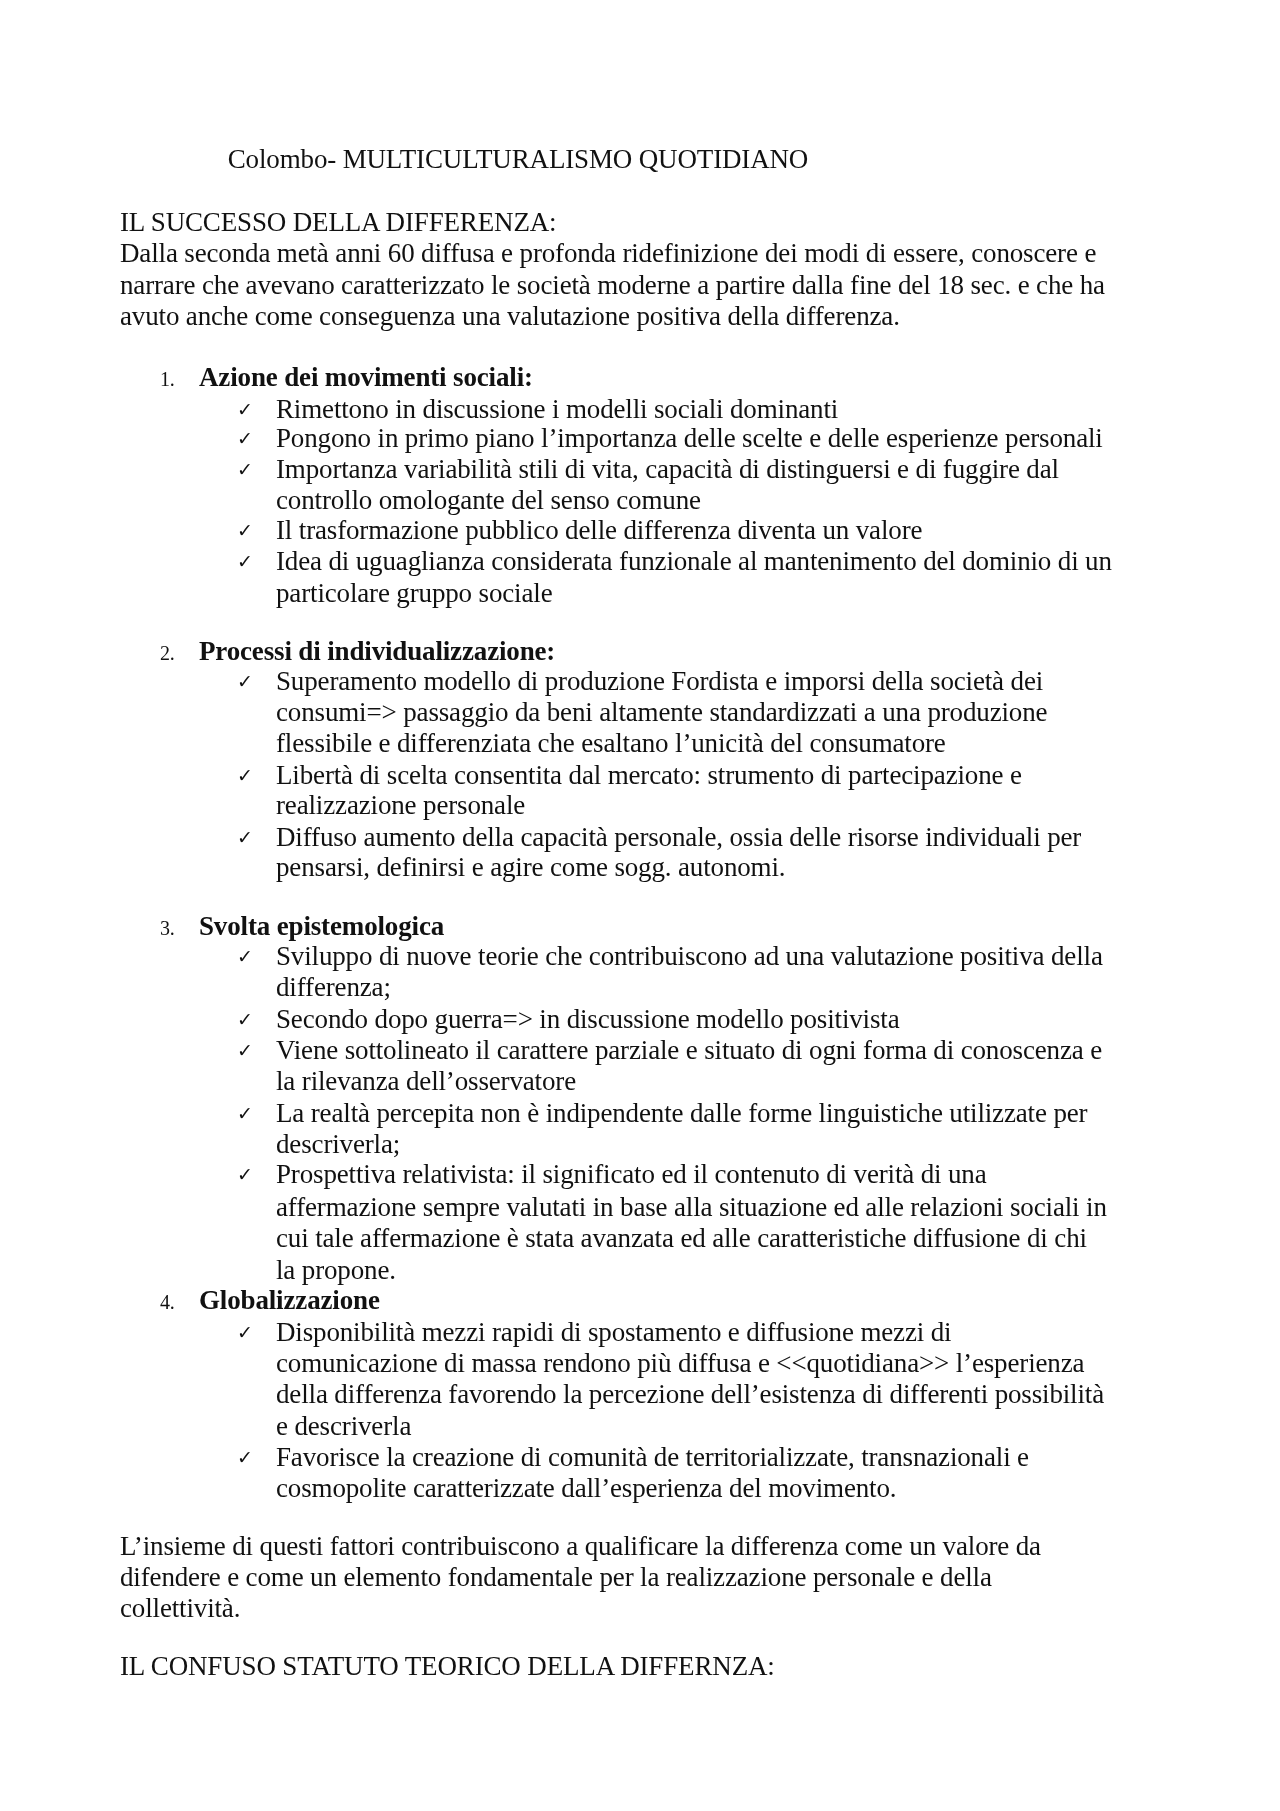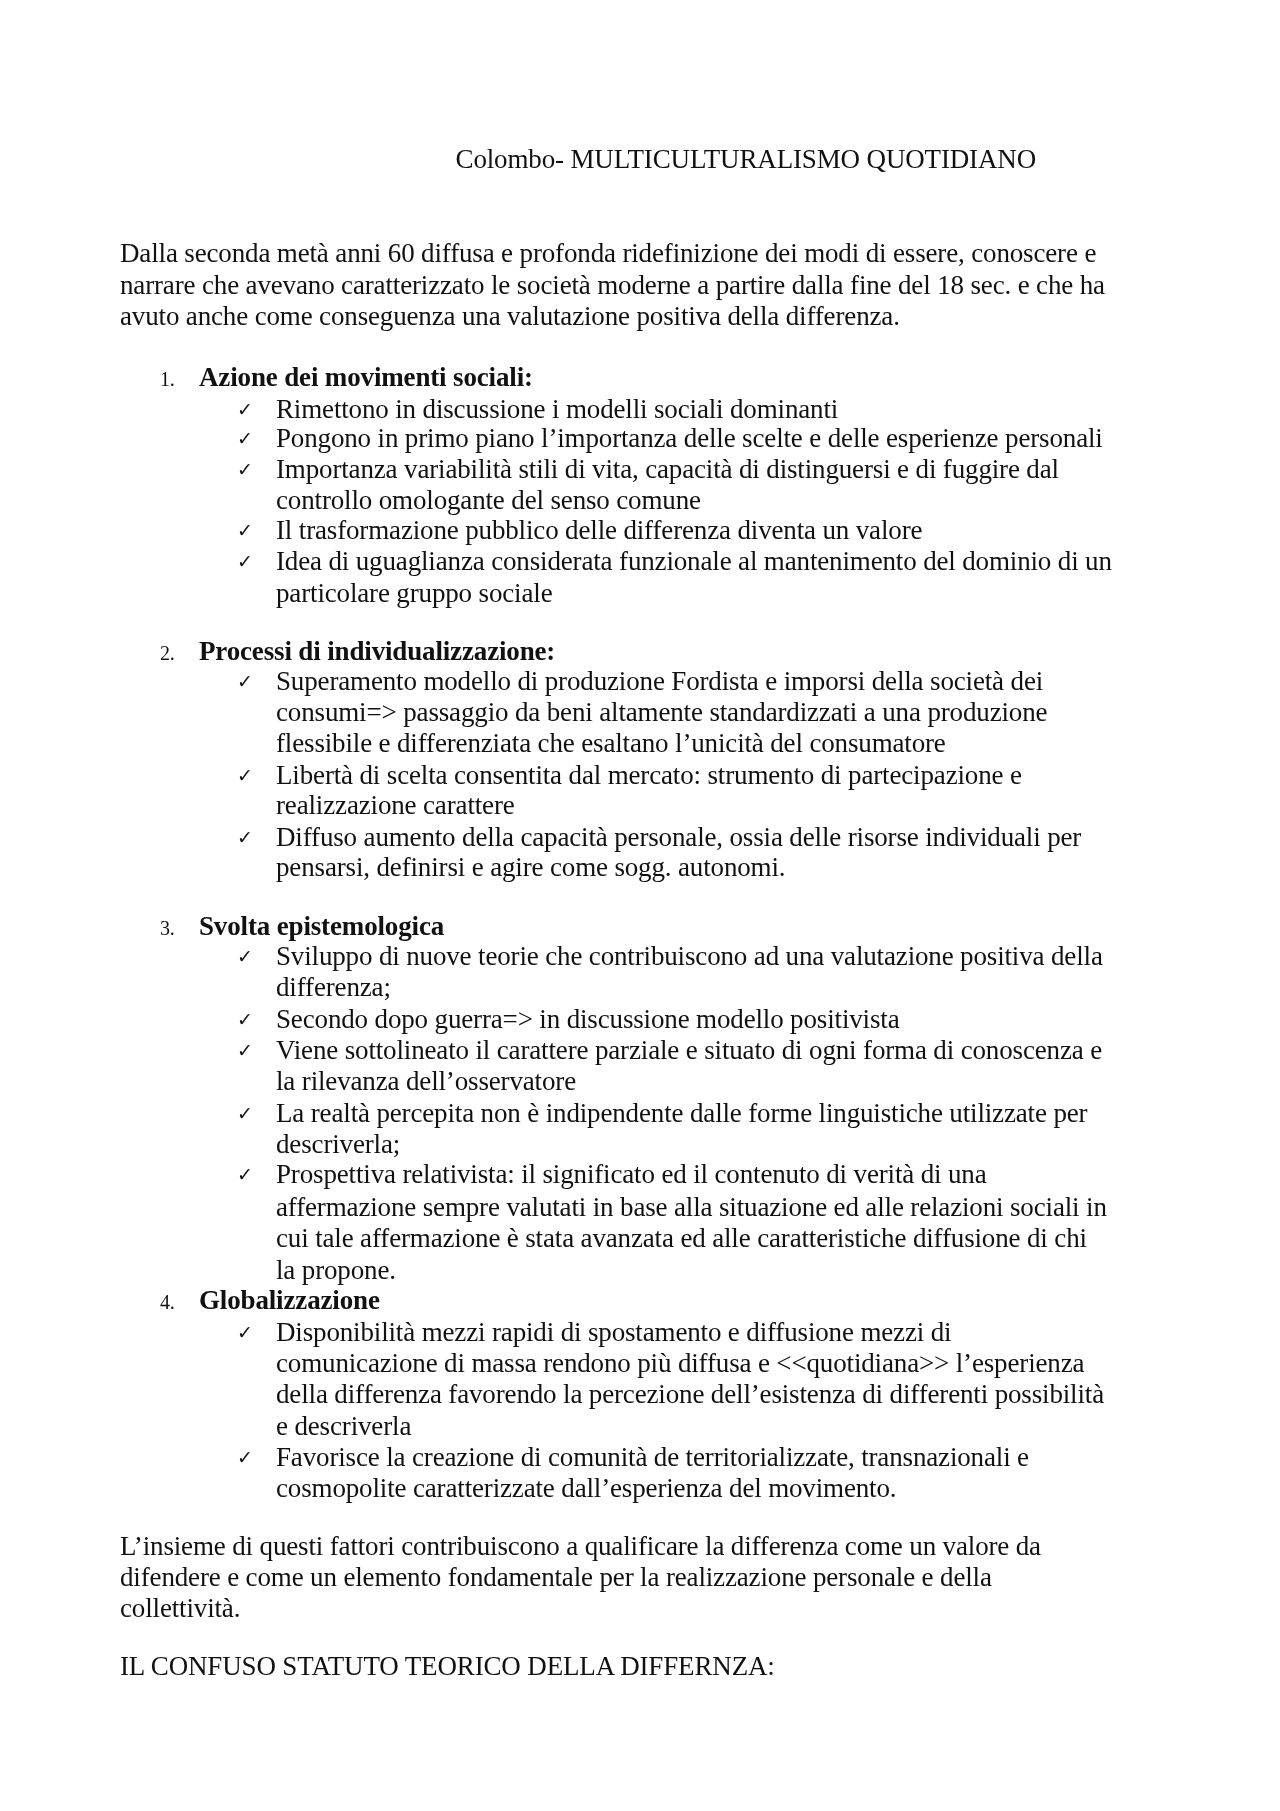--- a/index.html
+++ b/index.html
@@ -26,21 +26,21 @@
     .ln {
       position: absolute;
       height: 31px;
       line-height: 31px;
       white-space: nowrap;
       letter-spacing: -0.15px;
     }
     .title {
       left: 0;
       width: 1036px;
-      text-align: right;
+      text-align: center;
     }
     .p { left: 120px; }
     .num {
       left: 160px;
       font-size: 20px;
     }
     .head {
       left: 199px;
       font-weight: bold;
     }
@@ -51,20 +51,21 @@
     }
     .ct { left: 276px; }
   </style>
 </head>
 <body>
 
 <div class="page">
 
   <div class="ln title" style="top:144px">Colombo- MULTICULTURALISMO QUOTIDIANO</div>
 
+  <div class="ln p" style="top:207px">IL SUCCESSO DELLA DIFFERENZA:</div>
 
   <div>
     <div class="ln p" style="top:238px">Dalla seconda metà anni 60 diffusa e profonda ridefinizione dei modi di essere, conoscere e</div>
     <div class="ln p" style="top:270px">narrare che avevano caratterizzato le società moderne a partire dalla fine del 18 sec. e che ha</div>
     <div class="ln p" style="top:301px">avuto anche come conseguenza una valutazione positiva della differenza.</div>
   </div>
 
   <div>
 
     <div>
@@ -93,21 +94,21 @@
       <div class="ln num" style="top:636px;padding-top:2px">2.</div>
       <div class="ln head" style="top:636px">Processi di individualizzazione:</div>
 
       <div class="ln chk" style="top:666px">✓</div>
       <div class="ln ct" style="top:666px">Superamento modello di produzione Fordista e imporsi della società dei</div>
       <div class="ln ct" style="top:697px">consumi=&gt; passaggio da beni altamente standardizzati a una produzione</div>
       <div class="ln ct" style="top:728px">flessibile e differenziata che esaltano l’unicità del consumatore</div>
 
       <div class="ln chk" style="top:760px">✓</div>
       <div class="ln ct" style="top:760px">Libertà di scelta consentita dal mercato: strumento di partecipazione e</div>
-      <div class="ln ct" style="top:790px">realizzazione carattere</div>
+      <div class="ln ct" style="top:790px">realizzazione personale</div>
 
       <div class="ln chk" style="top:822px">✓</div>
       <div class="ln ct" style="top:822px">Diffuso aumento della capacità personale, ossia delle risorse individuali per</div>
       <div class="ln ct" style="top:852px">pensarsi, definirsi e agire come sogg. autonomi.</div>
     </div>
 
     <div>
       <div class="ln num" style="top:911px;padding-top:2px">3.</div>
       <div class="ln head" style="top:911px">Svolta epistemologica</div>
 

